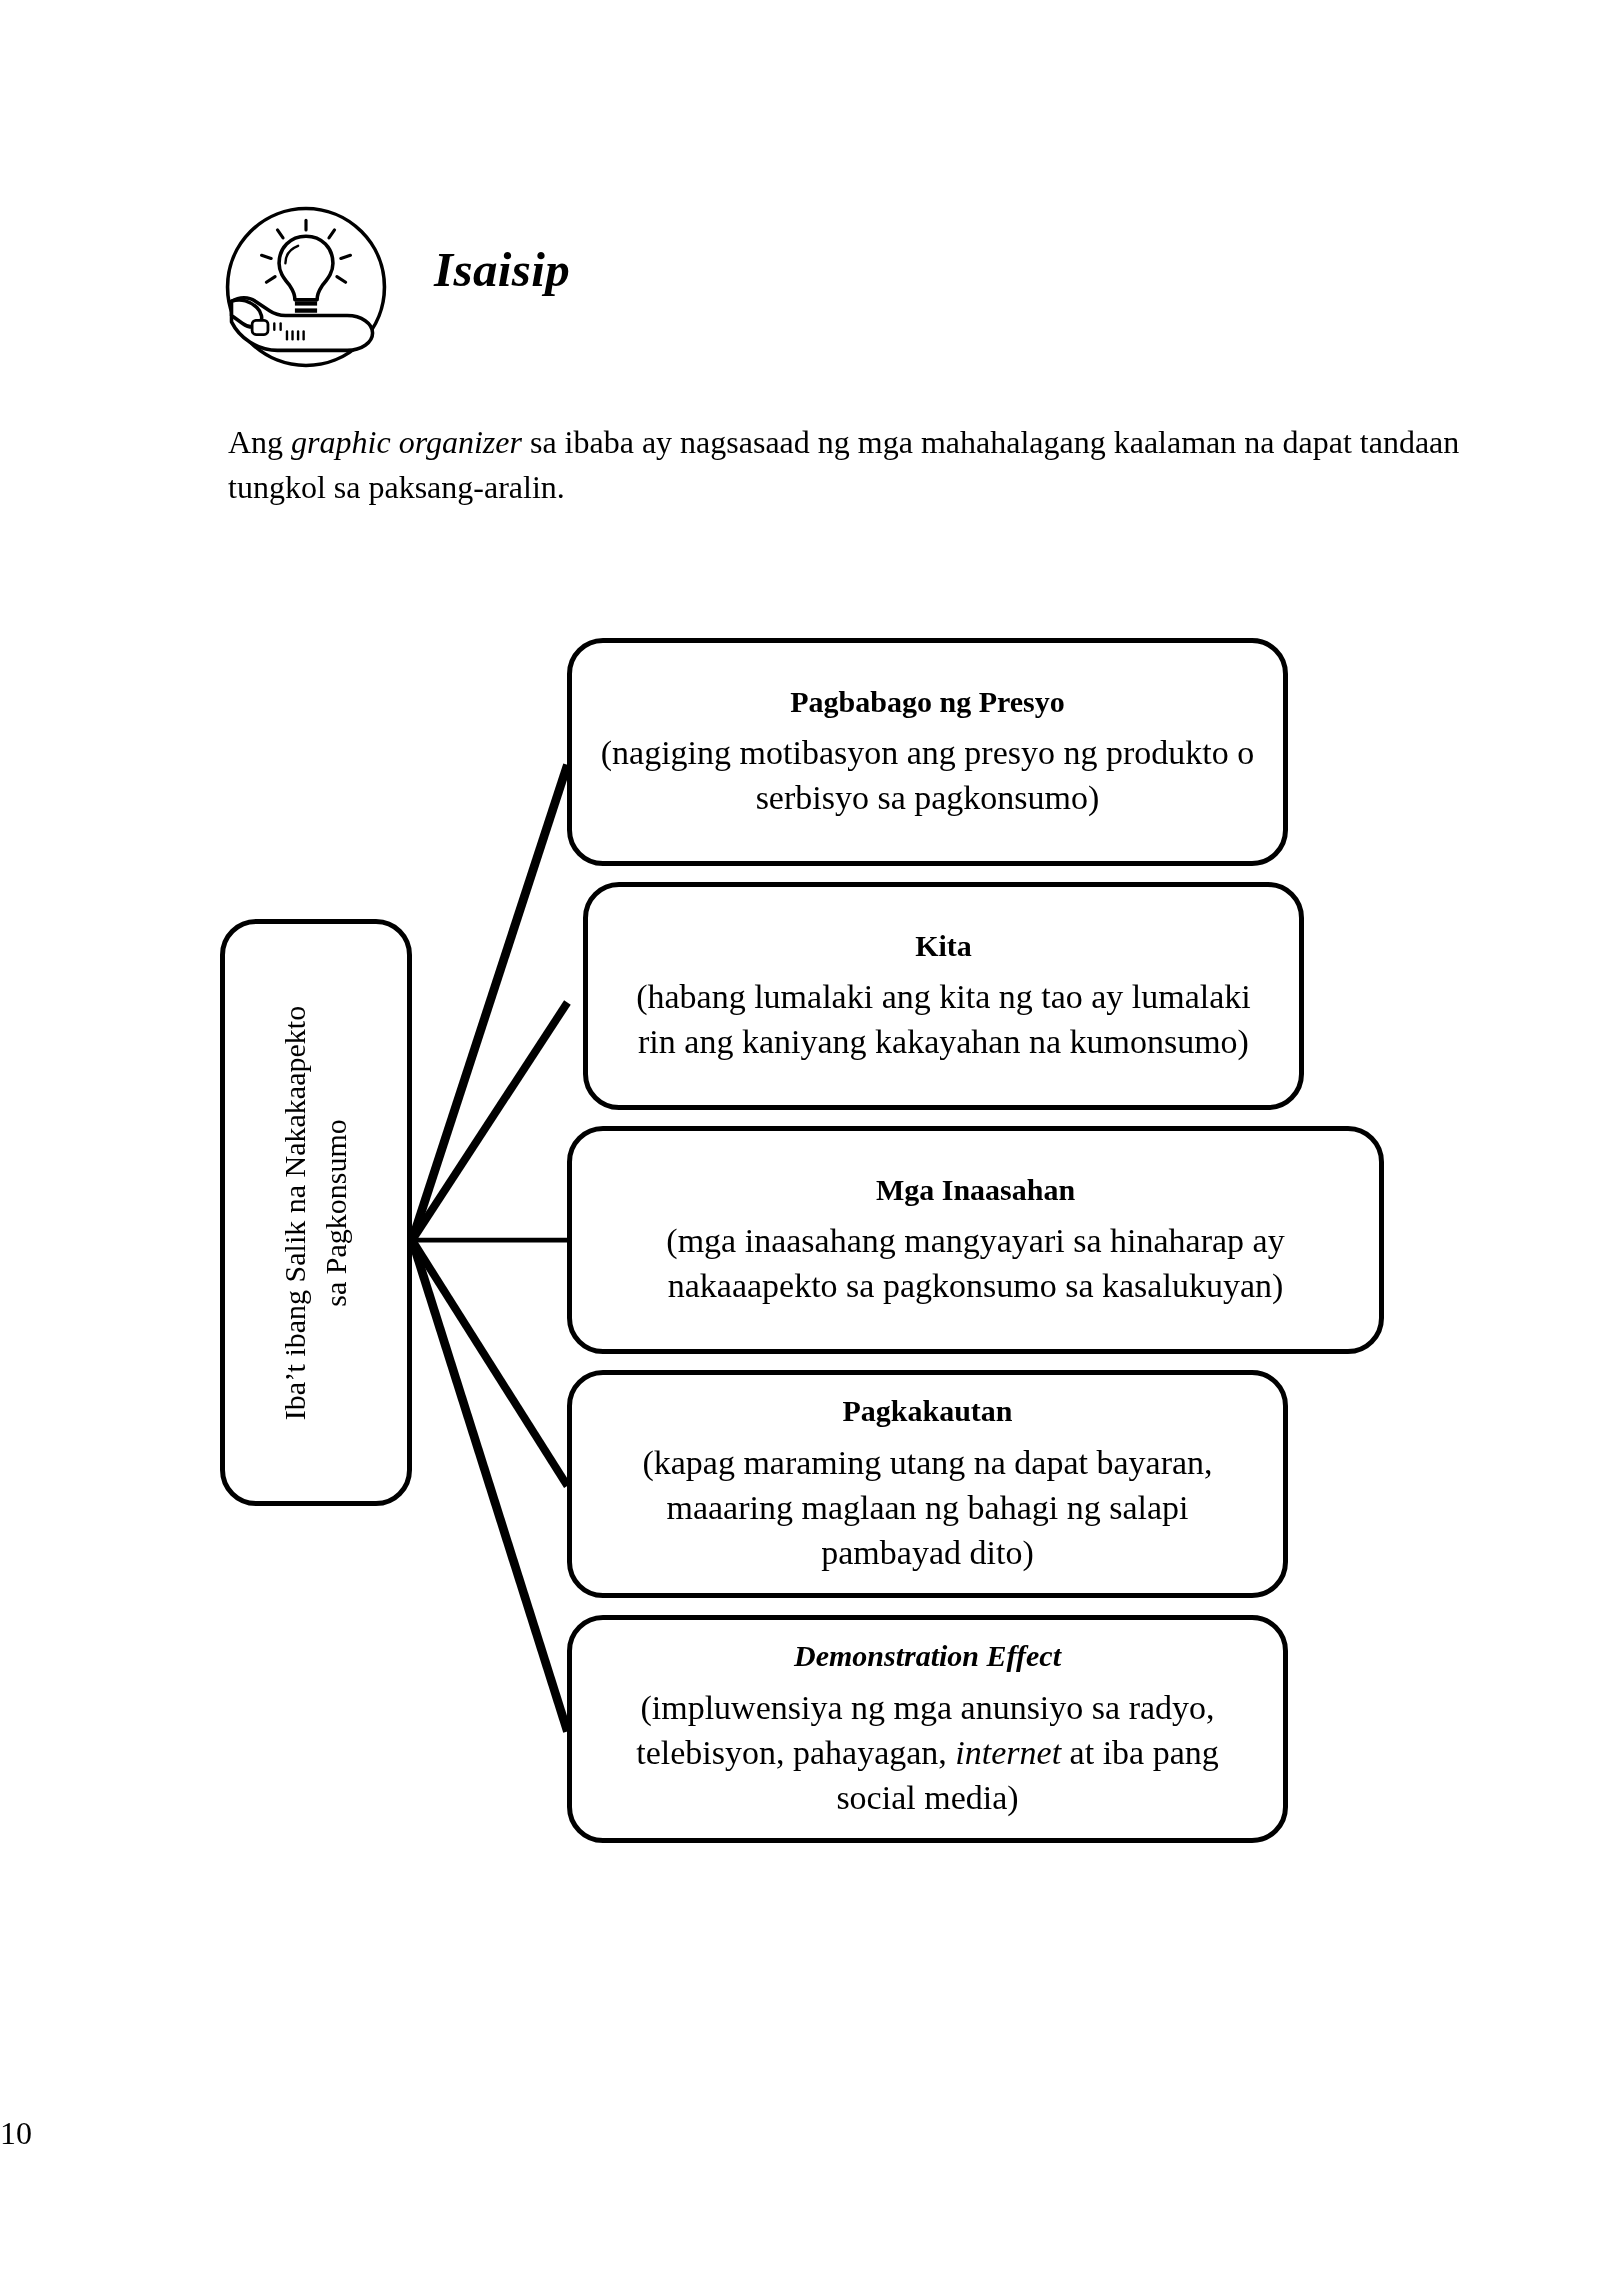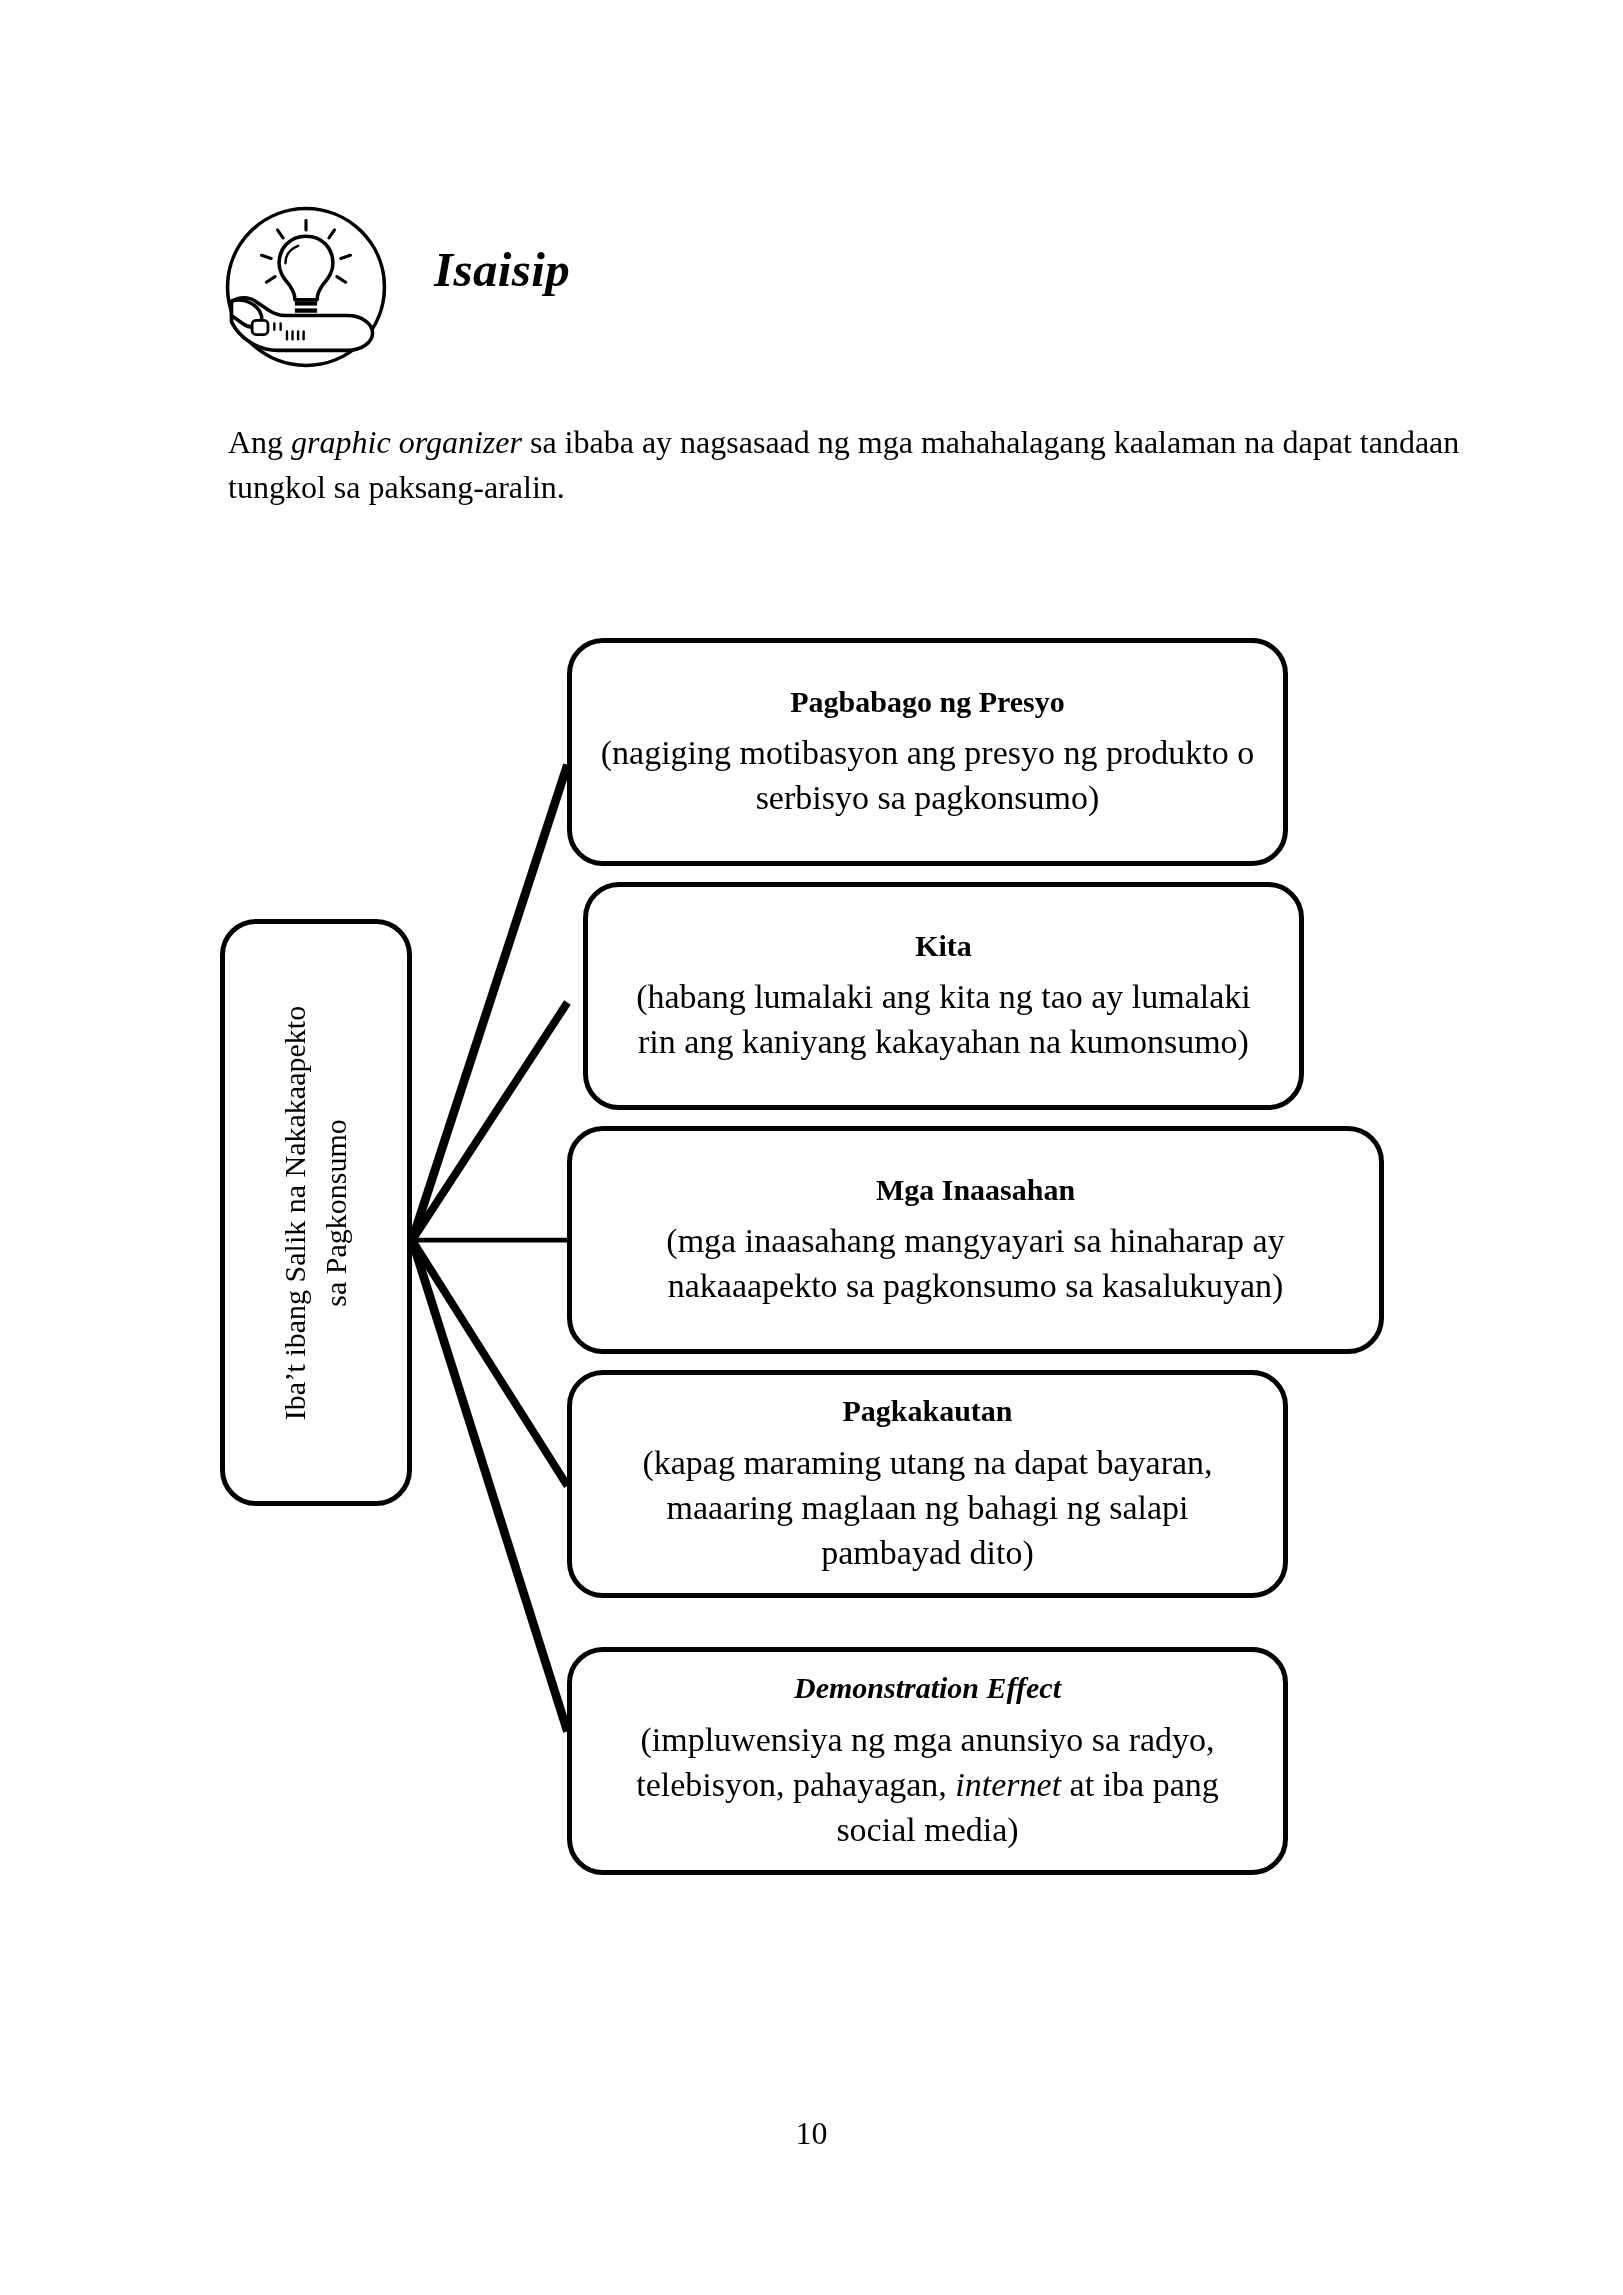--- a/index.html
+++ b/index.html
@@ -124,29 +124,28 @@
     line-height: 1.36;
     white-space: nowrap;
   }
   #root-label-wrap div { white-space: nowrap; }
 
   
   #node-0 { left: 567px; top: 638px;  width: 721px; height: 228px; }
   #node-1 { left: 567px; top: 882px; width: 721px; height: 228px; margin-left: 16px; }
   #node-2 { left: 567px; top: 1126px; width: 817px; height: 228px; }
   #node-3 { left: 567px; top: 1370px; width: 721px; height: 228px; }
-  #node-4 { left: 567px; top: 1615px; width: 721px; height: 228px; margin-top: 32px; }
+  #node-4 { left: 567px; top: 1615px; width: 721px; height: 228px; }
 
   
   #page-number {
     position: absolute;
     left: 0;
     top: 2115px;
     width: 1623px;
-    text-align: center;
     font-size: 32px;
   }
 </style>
 </head>
 <body>
 
 <div id="header-block">
 
   <div id="isaisip-icon">
     <svg viewBox="0 0 212 212" xmlns="http://www.w3.org/2000/svg">

